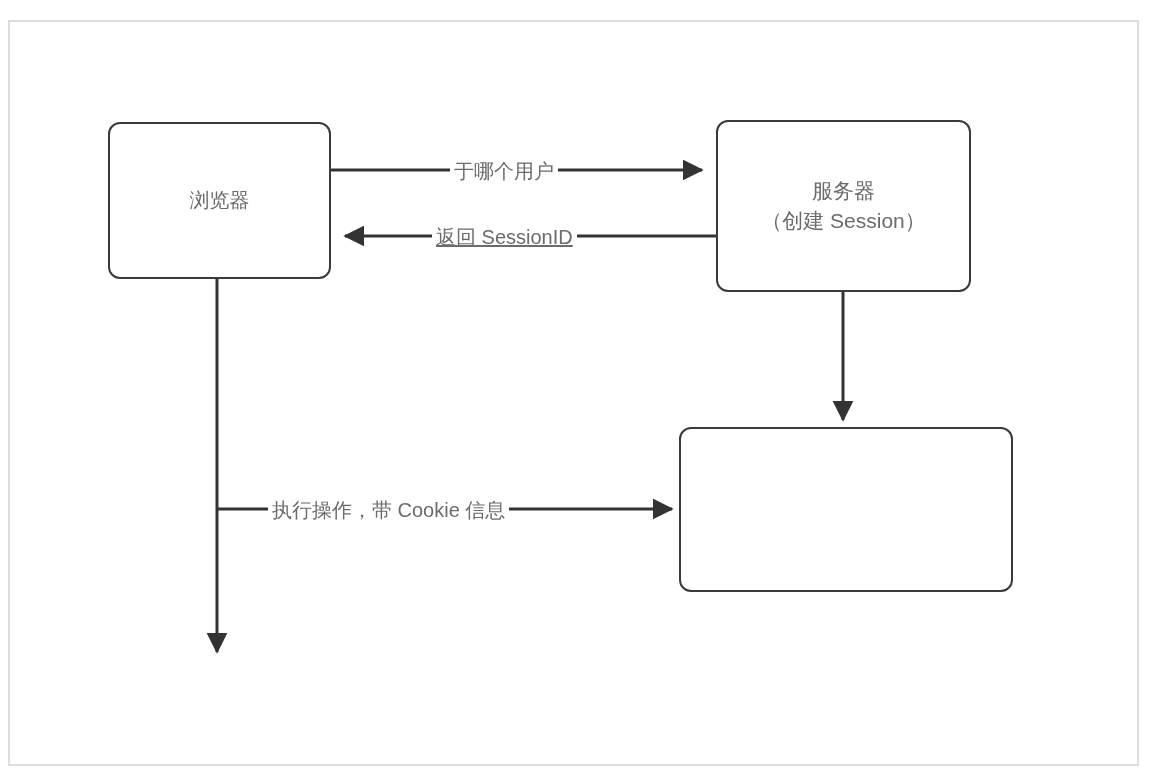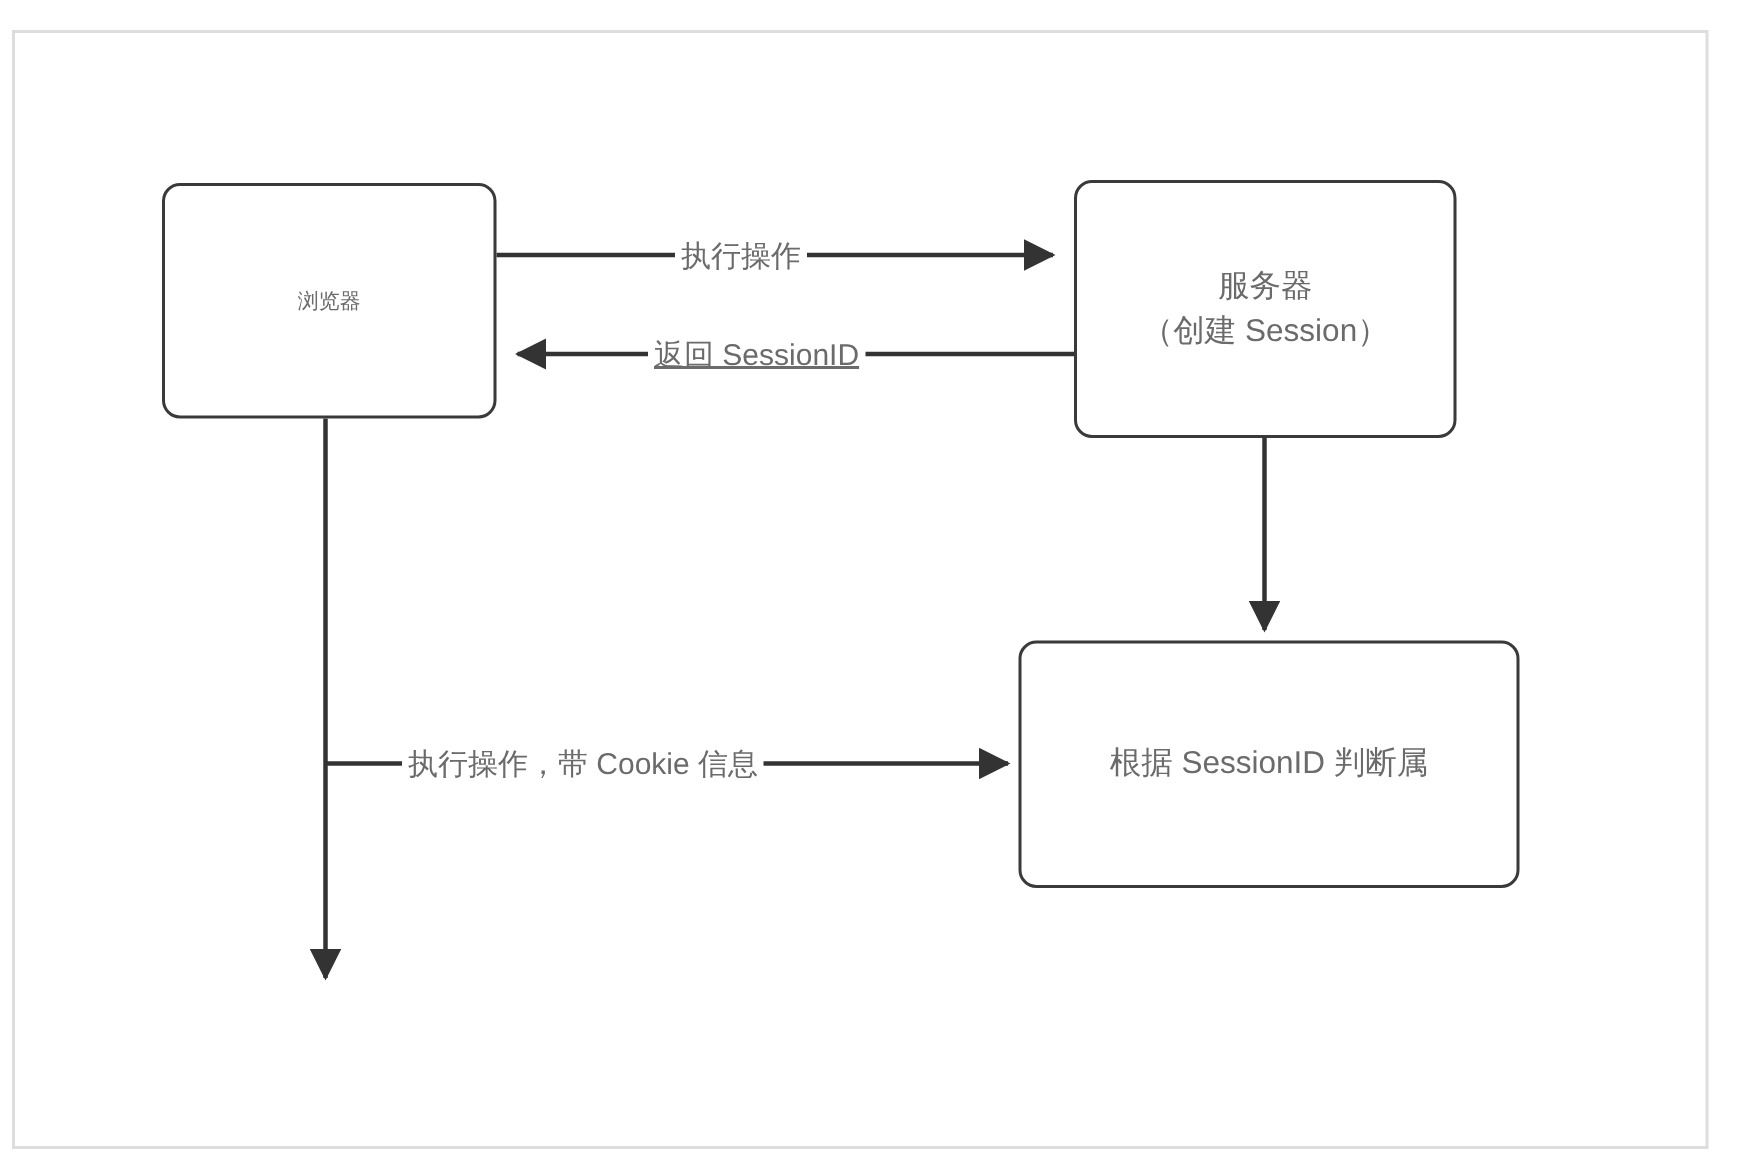--- a/index.html
+++ b/index.html
@@ -47,21 +47,21 @@
     justify-content: center;
     color: #6b6b6b;
     text-align: center;
     line-height: 1.45;
   }
   #node-browser {
     left: 108px;
     top: 122px;
     width: 223px;
     height: 157px;
-    font-size: 14px;
+    font-size: 20px;
   }
   #node-server {
     left: 716px;
     top: 120px;
     width: 255px;
     height: 172px;
     font-size: 21px;
   }
   #node-process {
     left: 679px;
@@ -139,22 +139,21 @@
   <div class="node-box" id="node-browser">
     <span class="node-line">浏览器</span>
   </div>
 
   <div class="node-box" id="node-server">
     <span class="node-line">服务器</span>
     <span class="node-line">（创建 Session）</span>
   </div>
 
   <div class="node-box" id="node-process">
-    <span class="node-line">根据 SessionID 判断属</span>
   </div>
 
-  <div class="edge-label" id="label-first-request">执行操作</div>
+  <div class="edge-label" id="label-first-request">于哪个用户</div>
 
   <div class="edge-label" id="label-return-session">返回 SessionID</div>
 
   <div class="edge-label" id="label-second-request">执行操作，带 Cookie 信息</div>
 
 </div>
 
 </body></html>

